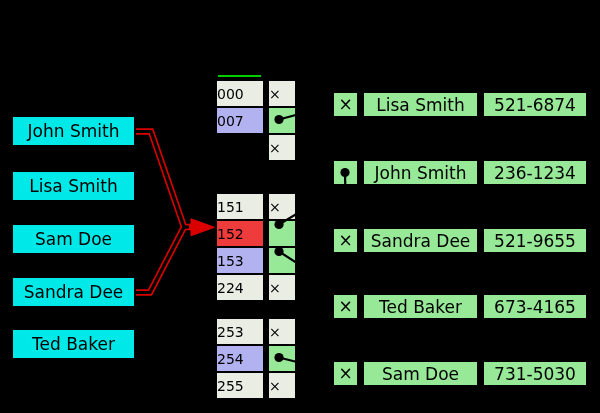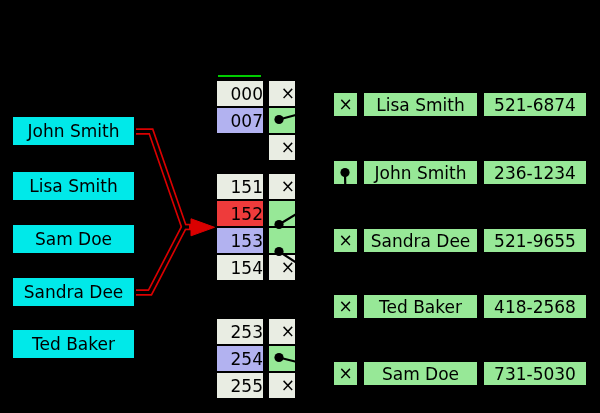--- a/index.html
+++ b/index.html
@@ -16,24 +16,24 @@
   
   .key-box{
     position:absolute;left:12px;width:123px;height:30px;box-sizing:border-box;
     background:var(--key_fill);border:1.6px solid var(--ink);
     display:flex;align-items:center;justify-content:center;font-size:17px;
   }
   .k0{top:116px}.k1{top:171px}.k2{top:224px}.k3{top:277px}.k4{top:329px}
   
   .col{position:absolute;display:flex;flex-direction:column;}
   .idx{left:215px}.ptr{left:267px}
-  .g1{top:79px}.g2{top:172px}.g3{top:317px}
+  .g1{top:79px}.g2{top:192px}.g3{top:317px}
   .cell{
     box-sizing:border-box;height:29px;border:2px solid var(--ink);
-    display:flex;align-items:center;justify-content:flex-end;font-size:17px;
+    display:flex;align-items:center;justify-content:flex-start;font-size:14px;
     margin-top:-2px;
   }
   .col .cell:first-child{margin-top:0}
   .iw{width:50px}.pw{width:30px}
   .light{background:var(--cell_light)}
   .purple{background:var(--cell_purple)}
   .red{background:var(--cell_red)}
   .green{background:var(--cell_green)}
   
   .green-line{position:absolute;left:218px;top:75px;width:43px;height:2.4px;background:var(--line_green);}
@@ -101,21 +101,21 @@
     <div class="cell iw light">
       <span>151</span>
       </div>
     <div class="cell iw red">
       <span>152</span>
       </div>
     <div class="cell iw purple">
       <span>153</span>
       </div>
     <div class="cell iw light">
-      <span>154</span>
+      <span>224</span>
       </div>
   </div>
 
   <div class="col ptr g2">
     <div class="cell pw light">
       <span class="xg">×</span>
       </div>
     <div class="cell pw green"></div>
     <div class="cell pw green"></div>
     <div class="cell pw light">
@@ -177,21 +177,21 @@
       </div>
   </div>
   <div class="record r3">
     <div class="rcell rnext">
       <span class="xg">×</span>
       </div>
     <div class="rcell rname">
       <span>Ted Baker</span>
       </div>
     <div class="rcell rphone">
-      <span>418-2568</span>
+      <span>673-4165</span>
       </div>
   </div>
   <div class="record r4">
     <div class="rcell rnext">
       <span class="xg">×</span>
       </div>
     <div class="rcell rname">
       <span>Sam Doe</span>
       </div>
     <div class="rcell rphone">

